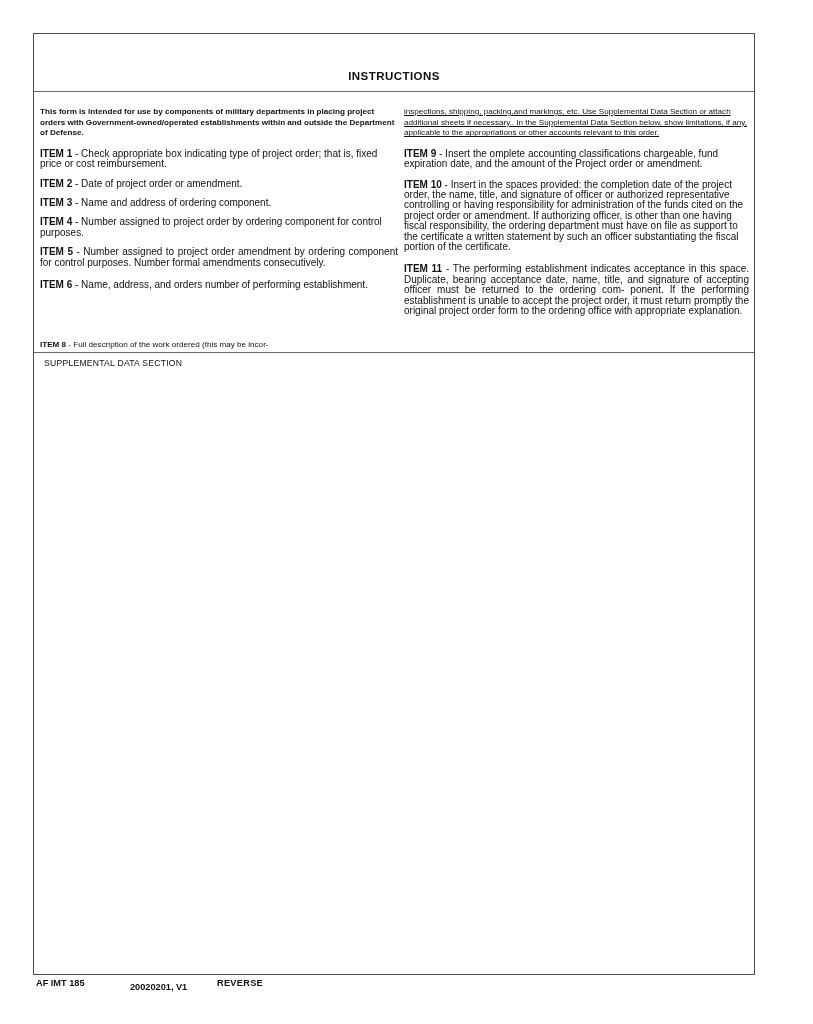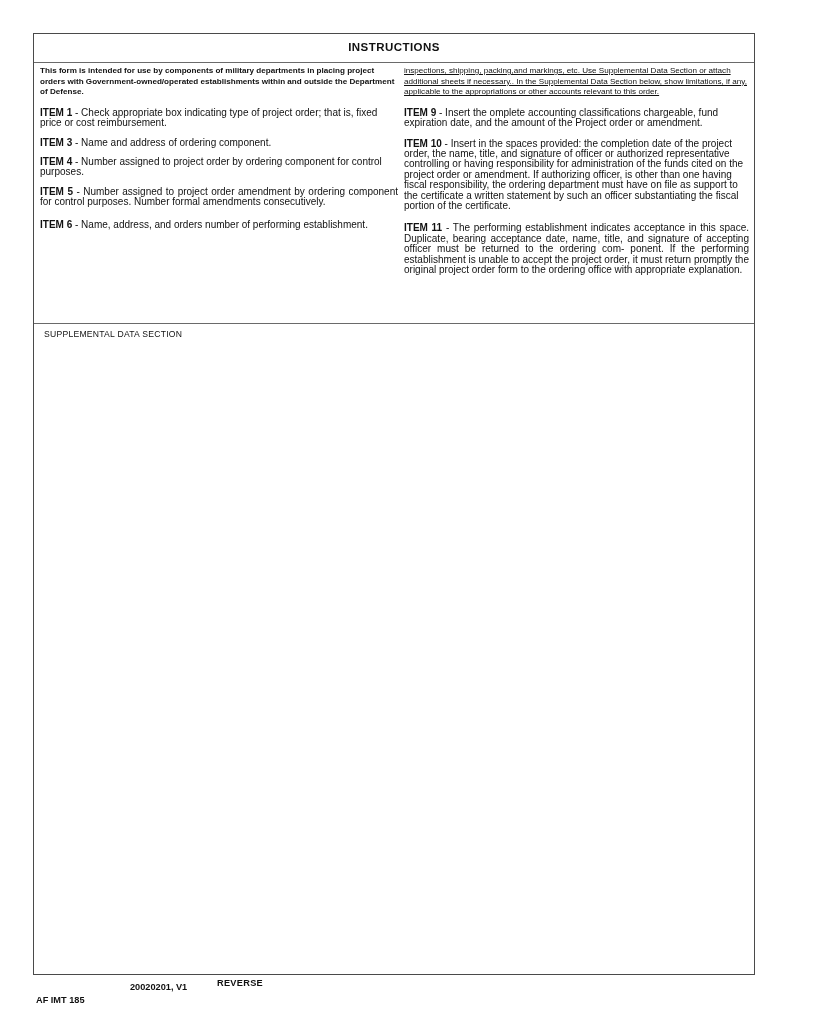--- a/index.html
+++ b/index.html
@@ -34,20 +34,21 @@
     box-sizing: border-box;
     background: #ffffff;
   }
 
   
   .title-band {
     position: relative;
     height: 29px;
     border-bottom: 1.2px solid #6a6a6a;
     box-sizing: border-box;
+    margin-top: 29px;
   }
   .title-text {
     position: absolute;
     left: 0; right: 0;
     top: 7px;
     text-align: center;
     font-size: 11.5px;
     font-weight: bold;
     letter-spacing: 0.45px;
     color: #111;
@@ -55,21 +56,21 @@
 
   
   .instructions-body {
     position: relative;
     height: 261px;          
     box-sizing: border-box;
     border-bottom: 1.1px solid #6a6a6a;
   }
   .col {
     position: absolute;
-    top: 0;
+    top: 12px;
     box-sizing: border-box;
   }
   .col-left {
     left: 6px;
     width: 358px;
     padding-top: 3px;
   }
   .col-right {
     left: 370px;
     width: 345px;
@@ -142,21 +143,21 @@
     position: absolute;
     left: 36px;
     top: 978px;
     width: 720px;
     height: 16px;
     font-size: 9.2px;
     color: #111;
   }
   .footer-form-id {
     position: absolute;
-    left: 0; top: 17px;
+    left: 0; top: 0;
     font-weight: bold;
   }
   .footer-version {
     position: absolute;
     left: 81px; top: 4px;
     font-weight: bold;
     margin-left: 13px;
   }
   .footer-reverse {
     position: absolute;
@@ -179,20 +180,23 @@
     <div class="instructions-body">
 
       <div class="col col-left">
 
         <p class="lead-para">This form is intended for use by components of military departments in placing project orders with Government-owned/operated establishments within and outside the Department of Defense.</p>
 
         <p class="item-block sp-before-md">
           <span class="item-label">ITEM 1</span><span> - Check appropriate box indicating type of project order; that is, fixed price or cost reimbursement.</span>
         </p>
 
+        <p class="item-block sp-before-sm">
+          <span class="item-label">ITEM 2</span><span>  - Date of project order or amendment.</span>
+        </p>
 
         <p class="item-block sp-before-sm">
           <span class="item-label">ITEM 3</span><span>  - Name and address of ordering component.</span>
         </p>
 
         <p class="item-block sp-before-sm">
           <span class="item-label">ITEM 4</span><span>  - Number assigned to project order by ordering component for control purposes.</span>
         </p>
 
         <p class="item-block sp-before-sm justified-all">
@@ -217,20 +221,23 @@
         <p class="item-block sp-before-md">
           <span class="item-label">ITEM 10</span><span> - Insert in the spaces provided: the completion date of the project order, the name, title, and signature of officer or authorized representative controlling or having responsibility for administration of the funds cited on the project order or amendment. If authorizing officer, is other than one having fiscal responsibility, the ordering department must have on file as support to the certificate a written statement by such an officer substantiating the fiscal portion of the certificate.</span>
         </p>
 
         <p class="item-block sp-before-lg justified-all">
           <span class="item-label">ITEM 11</span><span>   -  The  performing  establishment  indicates  acceptance  in  this  space. Duplicate, bearing acceptance date, name, title, and signature of accepting officer must be returned to the ordering com- ponent. If the performing establishment is unable  to  accept  the  project  order,  it  must  return  promptly  the  original  project order form to the ordering office with appropriate explanation.</span>
         </p>
 
       </div>
 
+      <div class="item8-strip">
+        <span class="item-label">ITEM 8</span><span> - Full description of the work ordered (this may be incor-</span>
+      </div>
 
     </div>
 
     <div class="supp-section">
       <div class="supp-label">SUPPLEMENTAL DATA SECTION</div>
     </div>
 
   </div>
 
   <div class="footer">

